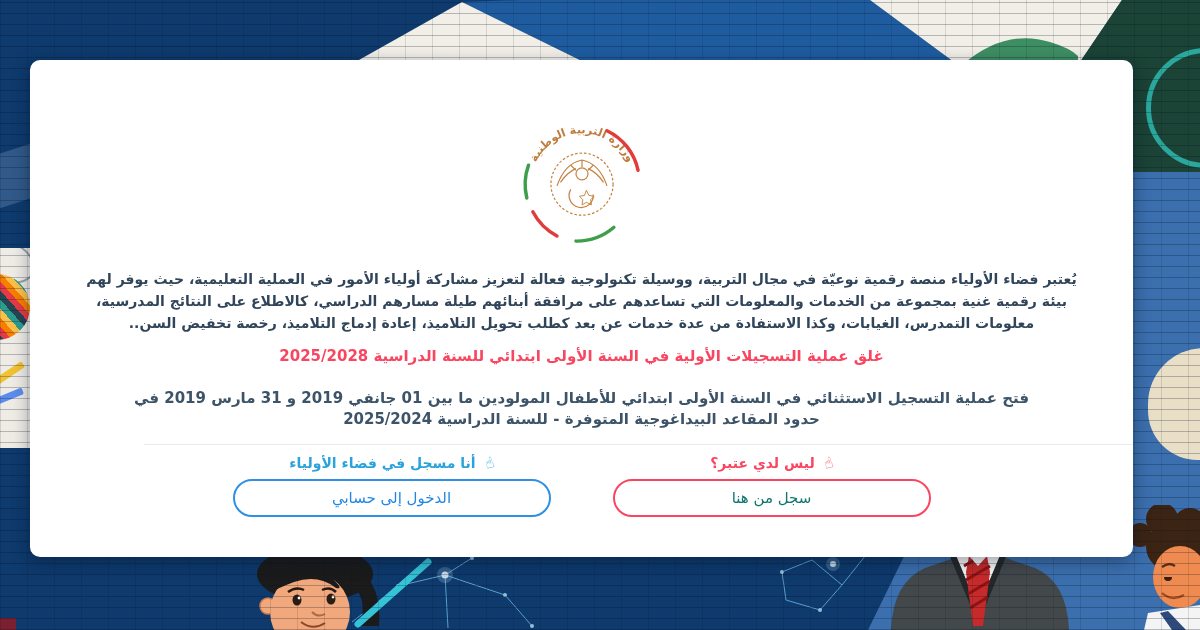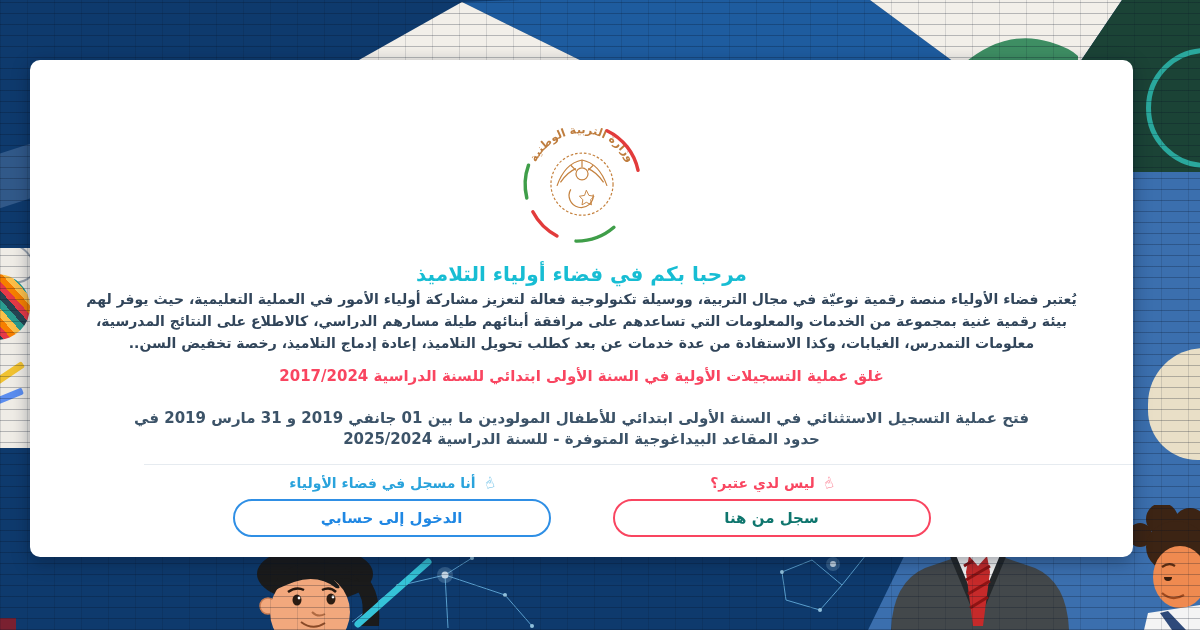--- a/index.html
+++ b/index.html
@@ -28,32 +28,32 @@
   .brick-overlay{position:absolute;left:0;top:0;width:1200px;height:630px;pointer-events:none;z-index:5;
     background-image:
       repeating-linear-gradient(0deg, rgba(6,16,34,.26) 0 1px, transparent 1px 11px),
       repeating-linear-gradient(90deg, rgba(6,16,34,.13) 0 1px, transparent 1px 27px);}
 
   
   .card{position:absolute;left:30px;top:60px;width:1103px;height:497px;background:#ffffff;border-radius:10px;
     box-shadow:0 5px 18px rgba(4,16,35,.38);z-index:10;text-align:center;}
   .logo-wrap{margin-top:50px;}
   .title{margin:10px 0 0 0;font-size:20px;font-weight:bold;color:#17bdd3;}
-  .intro{margin:2px auto 0 auto;max-width:1015px;font-size:14px;line-height:22px;font-weight:bold;color:#31455a;}
+  .intro{margin:16px auto 0 auto;max-width:1015px;font-size:14px;line-height:22px;font-weight:bold;color:#31455a;}
   .closed{margin:13px auto 0 auto;font-size:15px;font-weight:bold;color:#f94560;}
   .exceptional{margin:23px auto 0 auto;max-width:935px;font-size:15px;line-height:21px;font-weight:bold;color:#3c5368;}
   .divider{border:none;border-top:1px solid #e6ebf0;margin:14px 0 0 114px;}
   .actions{display:flex;justify-content:center;gap:30px;margin-top:9px;}
   .action{width:350px;text-align:center;}
   .action-label{font-size:14px;font-weight:bold;}
   .action-label .hand{display:inline-block;transform:rotate(-18deg);font-size:15px;margin-left:4px;}
   .label-blue{color:#2aa3dc;}
   .label-red{color:#f94560;}
   .btn{display:block;width:318px;height:38px;margin:7px auto 0 auto;background:#ffffff;border-radius:19px;
-    font-family:"DejaVu Sans",sans-serif;font-size:15px;font-weight:bold;cursor:pointer;}
+    font-family:"DejaVu Sans",sans-serif;font-size:15px;font-weight:normal;cursor:pointer;}
   .btn-blue{border:2px solid #2f8fe5;color:#1f87e3;}
   .btn-red{border:2px solid #f94560;color:#0f766e;}
 </style>
 </head>
 <body>
 
 <div class="stage">
 
   <div class="bg-layer">
 
@@ -177,25 +177,24 @@
         </g>
         <g stroke-width="4" fill="none" stroke-linecap="round">
           <path d="M 124,24 A 66,66 0 0 1 160,70" stroke="#e23b3b"></path>
           <path d="M 33,64 A 66,66 0 0 0 31,102" stroke="#3f9e49"></path>
           <path d="M 38,118 A 66,66 0 0 0 66,146" stroke="#e23b3b"></path>
           <path d="M 88,152 A 66,66 0 0 0 132,136" stroke="#3f9e49"></path>
         </g>
       </svg>
     </div>
 
-    <h1 class="title">مرحبا بكم في فضاء أولياء التلاميذ</h1>
 
     <p class="intro">يُعتبر فضاء الأولياء منصة رقمية نوعيّة في مجال التربية، ووسيلة تكنولوجية فعالة لتعزيز مشاركة أولياء الأمور في العملية التعليمية، حيث يوفر لهم بيئة رقمية غنية بمجموعة من الخدمات والمعلومات التي تساعدهم على مرافقة أبنائهم طيلة مسارهم الدراسي، كالاطلاع على النتائج المدرسية، معلومات التمدرس، الغيابات، وكذا الاستفادة من عدة خدمات عن بعد كطلب تحويل التلاميذ، إعادة إدماج التلاميذ، رخصة تخفيض السن..</p>
 
-    <p class="closed">غلق عملية التسجيلات الأولية في السنة الأولى ابتدائي للسنة الدراسية 2017/2024</p>
+    <p class="closed">غلق عملية التسجيلات الأولية في السنة الأولى ابتدائي للسنة الدراسية 2025/2028</p>
 
     <p class="exceptional">فتح عملية التسجيل الاستثنائي في السنة الأولى ابتدائي للأطفال المولودين ما بين 01 جانفي 2019 و 31 مارس 2019 في حدود المقاعد البيداغوجية المتوفرة - للسنة الدراسية 2025/2024</p>
 
     <hr class="divider">
 
     <div class="actions">
 
       <div class="action">
         <div class="action-label label-red">
           <span class="hand">☝</span>

